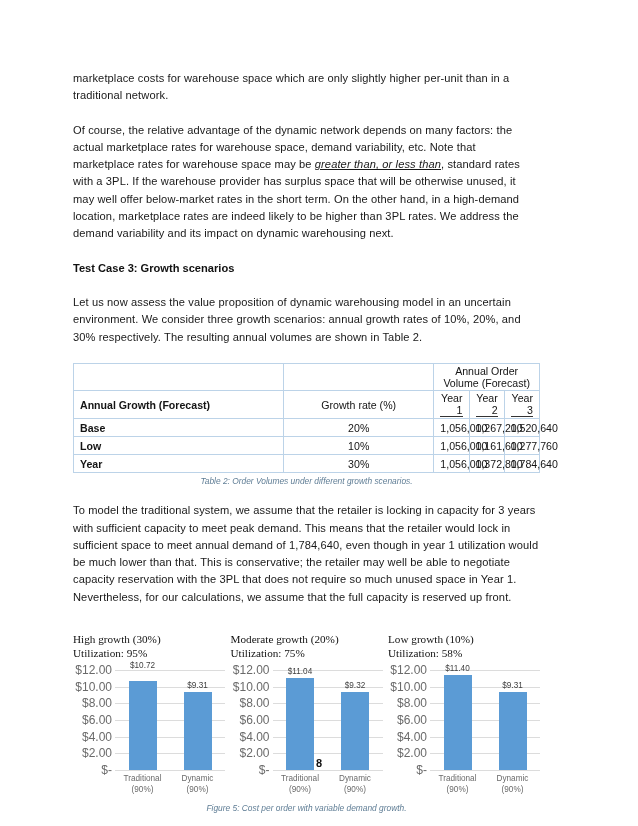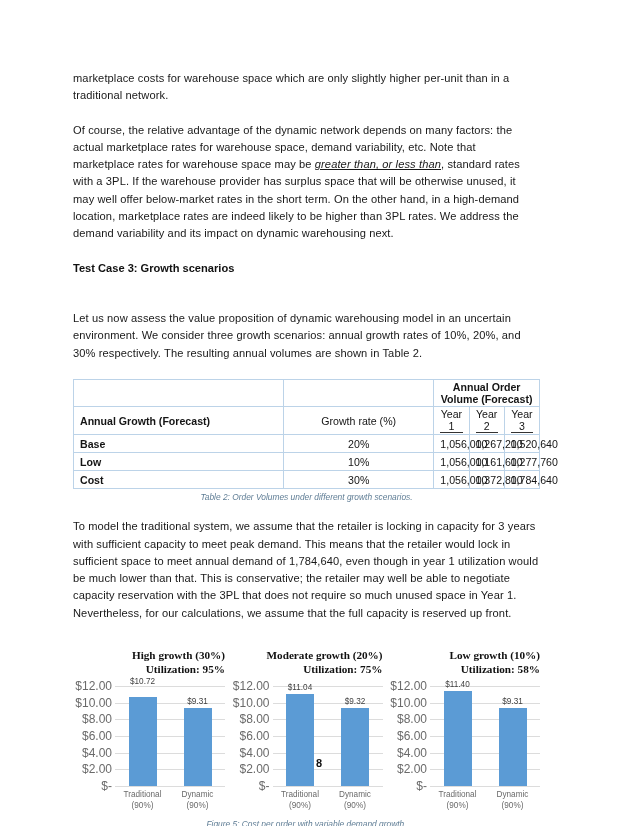--- a/index.html
+++ b/index.html
@@ -34,46 +34,46 @@
     margin: 0 0 17px 0;
     text-align: left;
     color: #181818;
     letter-spacing: 0.01em;
   }
   .italic { font-style: italic; text-decoration: underline; }
   h3.section-heading {
     font-size: 11.1px;
     line-height: 17.3px;
     font-weight: bold;
-    margin: 0 0 33px 0;
+    margin: 0 0 17px 0;
     color: #111;
   }
 
   
   table.data-table {
     border-collapse: collapse;
     width: 467px;
     table-layout: fixed;
     margin: 0;
     font-size: 10.6px;
   }
   table.data-table td {
     border: 1px solid #bcd3e8;
     padding: 1px 6px;
     height: 15px;
     vertical-align: middle;
     color: #141414;
   }
   .c-label   { width: 152px; text-align: left; }
   .c-rate    { width: 105px; text-align: center; }
-  .c-y       { width: 70px;  text-align: center; }
+  .c-y       { width: 70px;  text-align: right; }
   td.blank   { border-left: 1px solid #bcd3e8; }
   td.grouphdr {
     text-align: center;
-    font-weight: bold;
+    font-weight: normal;
     border-bottom: 1.6px solid #7fb0da;
   }
   td.rowlabel { font-weight: bold; }
   .uline {
     border-bottom: 1px solid #333;
     padding-bottom: 0px;
     display: inline-block;
     line-height: 1.15;
   }
   .caption {
@@ -92,22 +92,22 @@
     width: 467px;
     margin-top: 26px;
   }
   .chart {
     width: 152px;
     position: relative;
   }
   .chart-title {
     font-family: "Liberation Serif", serif;
     font-size: 11.2px;
-    font-weight: bold;
-    text-align: right;
+    font-weight: normal;
+    text-align: left;
     line-height: 14px;
     color: #111;
     height: 30px;
   }
   .chart-title .line2 { display: block; }
   .plot-wrap {
     display: flex;
     margin-top: 8px;
     height: 100px;
   }
@@ -229,21 +229,21 @@
           <td class="c-y">1,520,640</td>
         </tr>
         <tr>
           <td class="c-label rowlabel">Low</td>
           <td class="c-rate">10%</td>
           <td class="c-y">1,056,000</td>
           <td class="c-y">1,161,600</td>
           <td class="c-y">1,277,760</td>
         </tr>
         <tr>
-          <td class="c-label rowlabel">Cost</td>
+          <td class="c-label rowlabel">Year</td>
           <td class="c-rate">30%</td>
           <td class="c-y">1,056,000</td>
           <td class="c-y">1,372,800</td>
           <td class="c-y">1,784,640</td>
         </tr>
       </tbody>
     </table>
 
     <p class="caption">Table 2: Order Volumes under different growth scenarios.</p>
 

